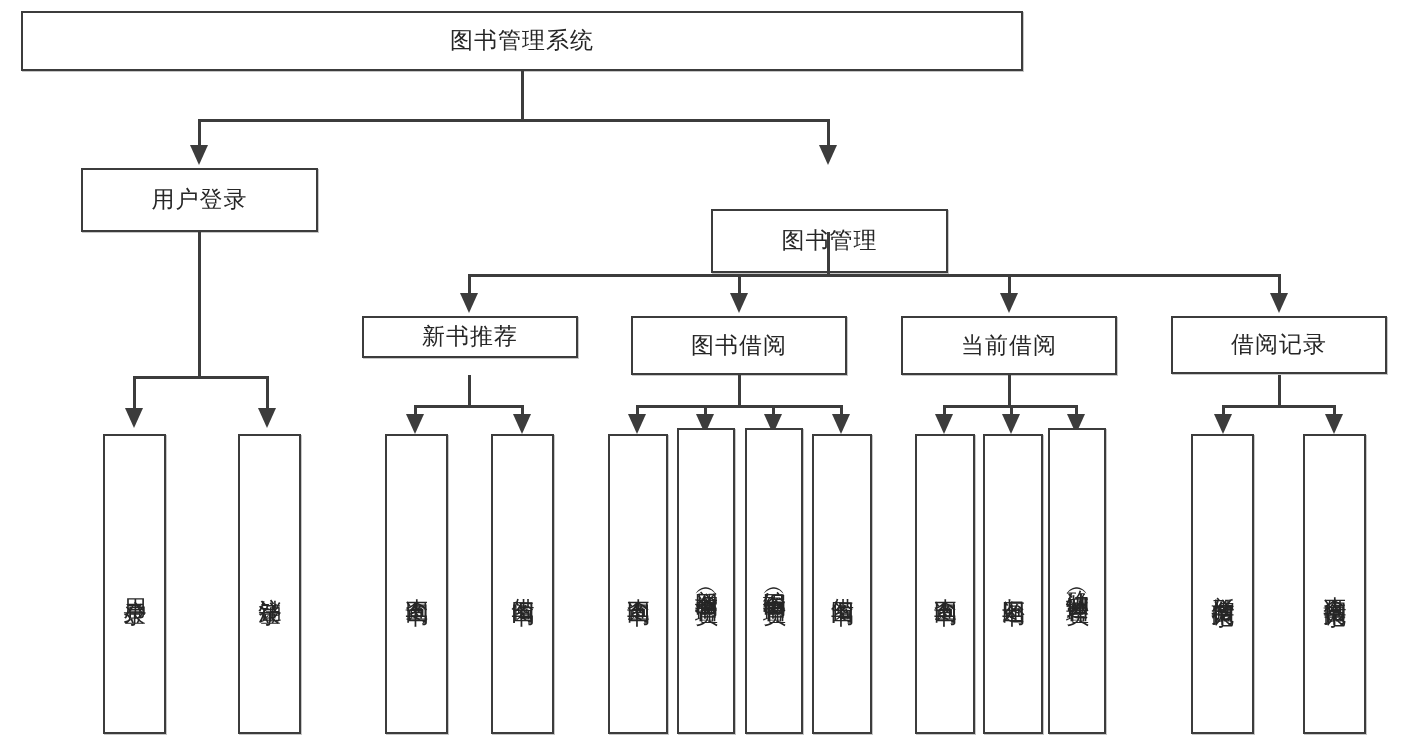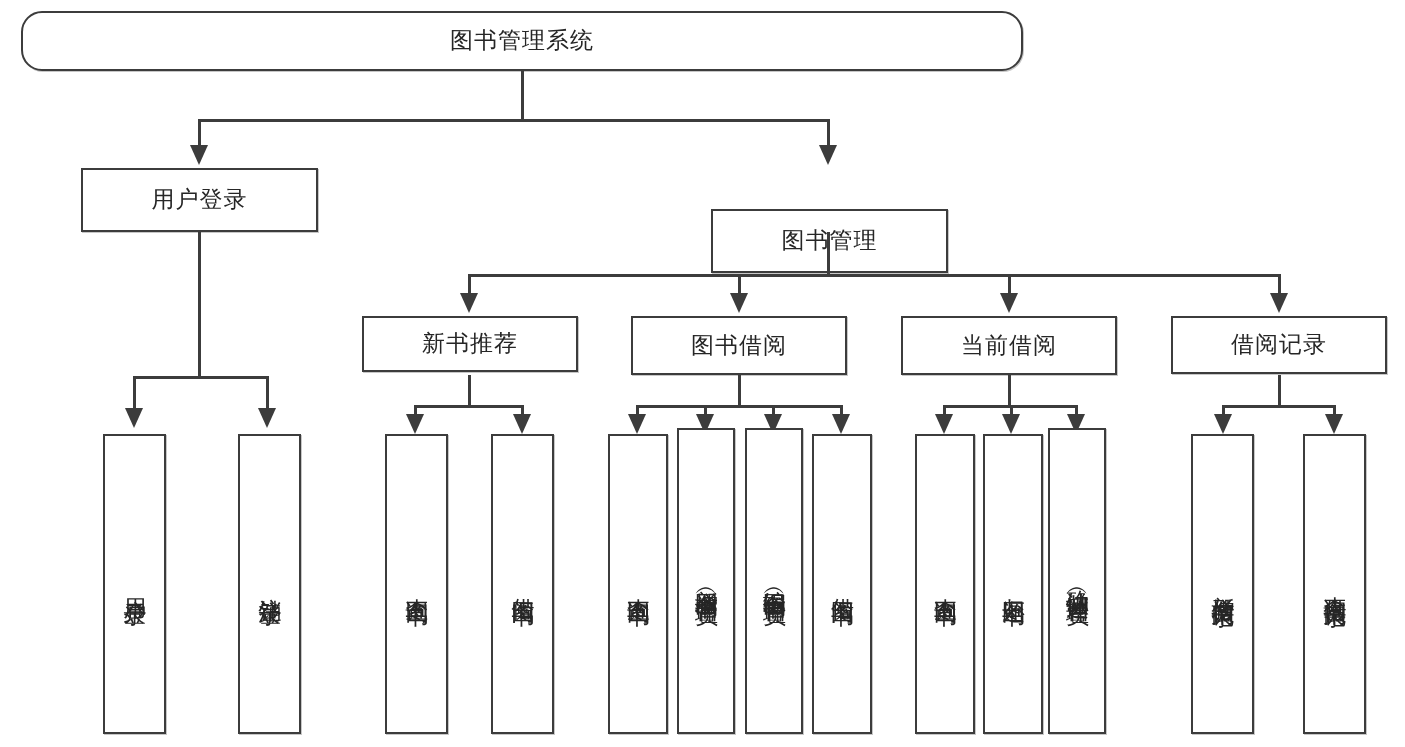--- a/index.html
+++ b/index.html
@@ -80,21 +80,21 @@
     letter-spacing: 0.5px;
     white-space: nowrap;
     user-select: none;
   }
 </style>
 </head>
 <body>
 
 <div id="canvas">
 
-  <div class="node h" style="left:21px; top:11px; width:1002px; height:60px;border-radius:21px;">
+  <div class="node h" style="left:21px; top:11px; width:1002px; height:60px;">
     <span class="lbl">图书管理系统</span>
   </div>
 
   <div class="wire v" style="left:521px; top:71px; width:3px; height:50px;"></div>
   <div class="wire h" style="left:198px; top:119px; width:631px; height:3px;"></div>
   <div class="wire v" style="left:198px; top:119px; width:3px; height:28px;"></div>
   <div class="arrow" style="left:190px; top:145px;"></div>
   <div class="wire v" style="left:827px; top:119px; width:3px; height:28px;"></div>
   <div class="arrow" style="left:819px; top:145px;"></div>
 
@@ -117,21 +117,21 @@
   <div class="wire h" style="left:468px; top:274px; width:812px; height:3px;"></div>
   <div class="wire v" style="left:468px; top:274px; width:3px; height:22px;"></div>
   <div class="arrow" style="left:460px; top:293px;"></div>
   <div class="wire v" style="left:738px; top:274px; width:3px; height:22px;"></div>
   <div class="arrow" style="left:730px; top:293px;"></div>
   <div class="wire v" style="left:1008px; top:274px; width:3px; height:22px;"></div>
   <div class="arrow" style="left:1000px; top:293px;"></div>
   <div class="wire v" style="left:1278px; top:274px; width:3px; height:22px;"></div>
   <div class="arrow" style="left:1270px; top:293px;"></div>
 
-  <div class="node h" style="left:362px; top:316px; width:216px; height:56px;">
+  <div class="node h" style="left:362px; top:316px; width:216px; height:42px;">
     <span class="lbl">新书推荐</span>
   </div>
   <div class="node h" style="left:901px; top:316px; width:216px; height:59px;">
     <span class="lbl">当前借阅</span>
   </div>
   <div class="node h" style="left:631px; top:316px; width:216px; height:59px;">
     <span class="lbl">图书借阅</span>
   </div>
   <div class="node h" style="left:1171px; top:316px; width:216px; height:58px;">
     <span class="lbl">借阅记录</span>

